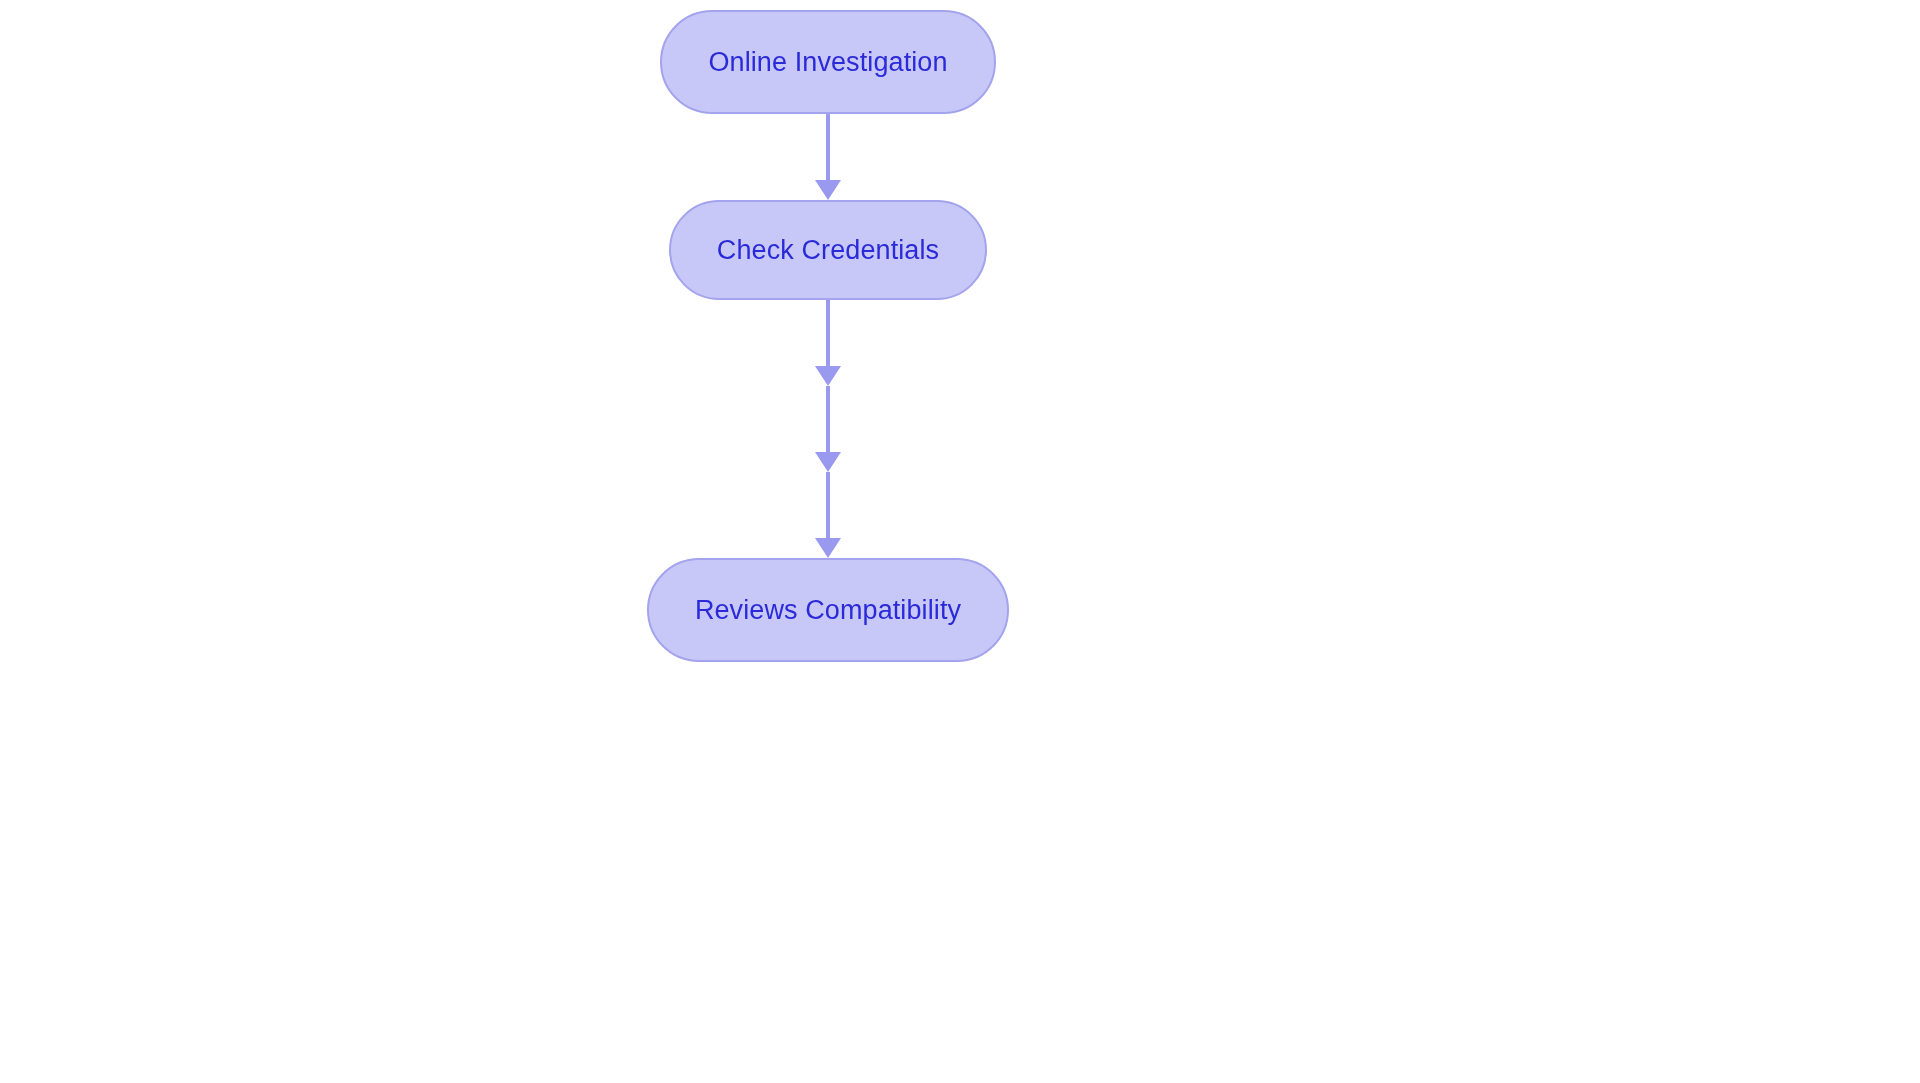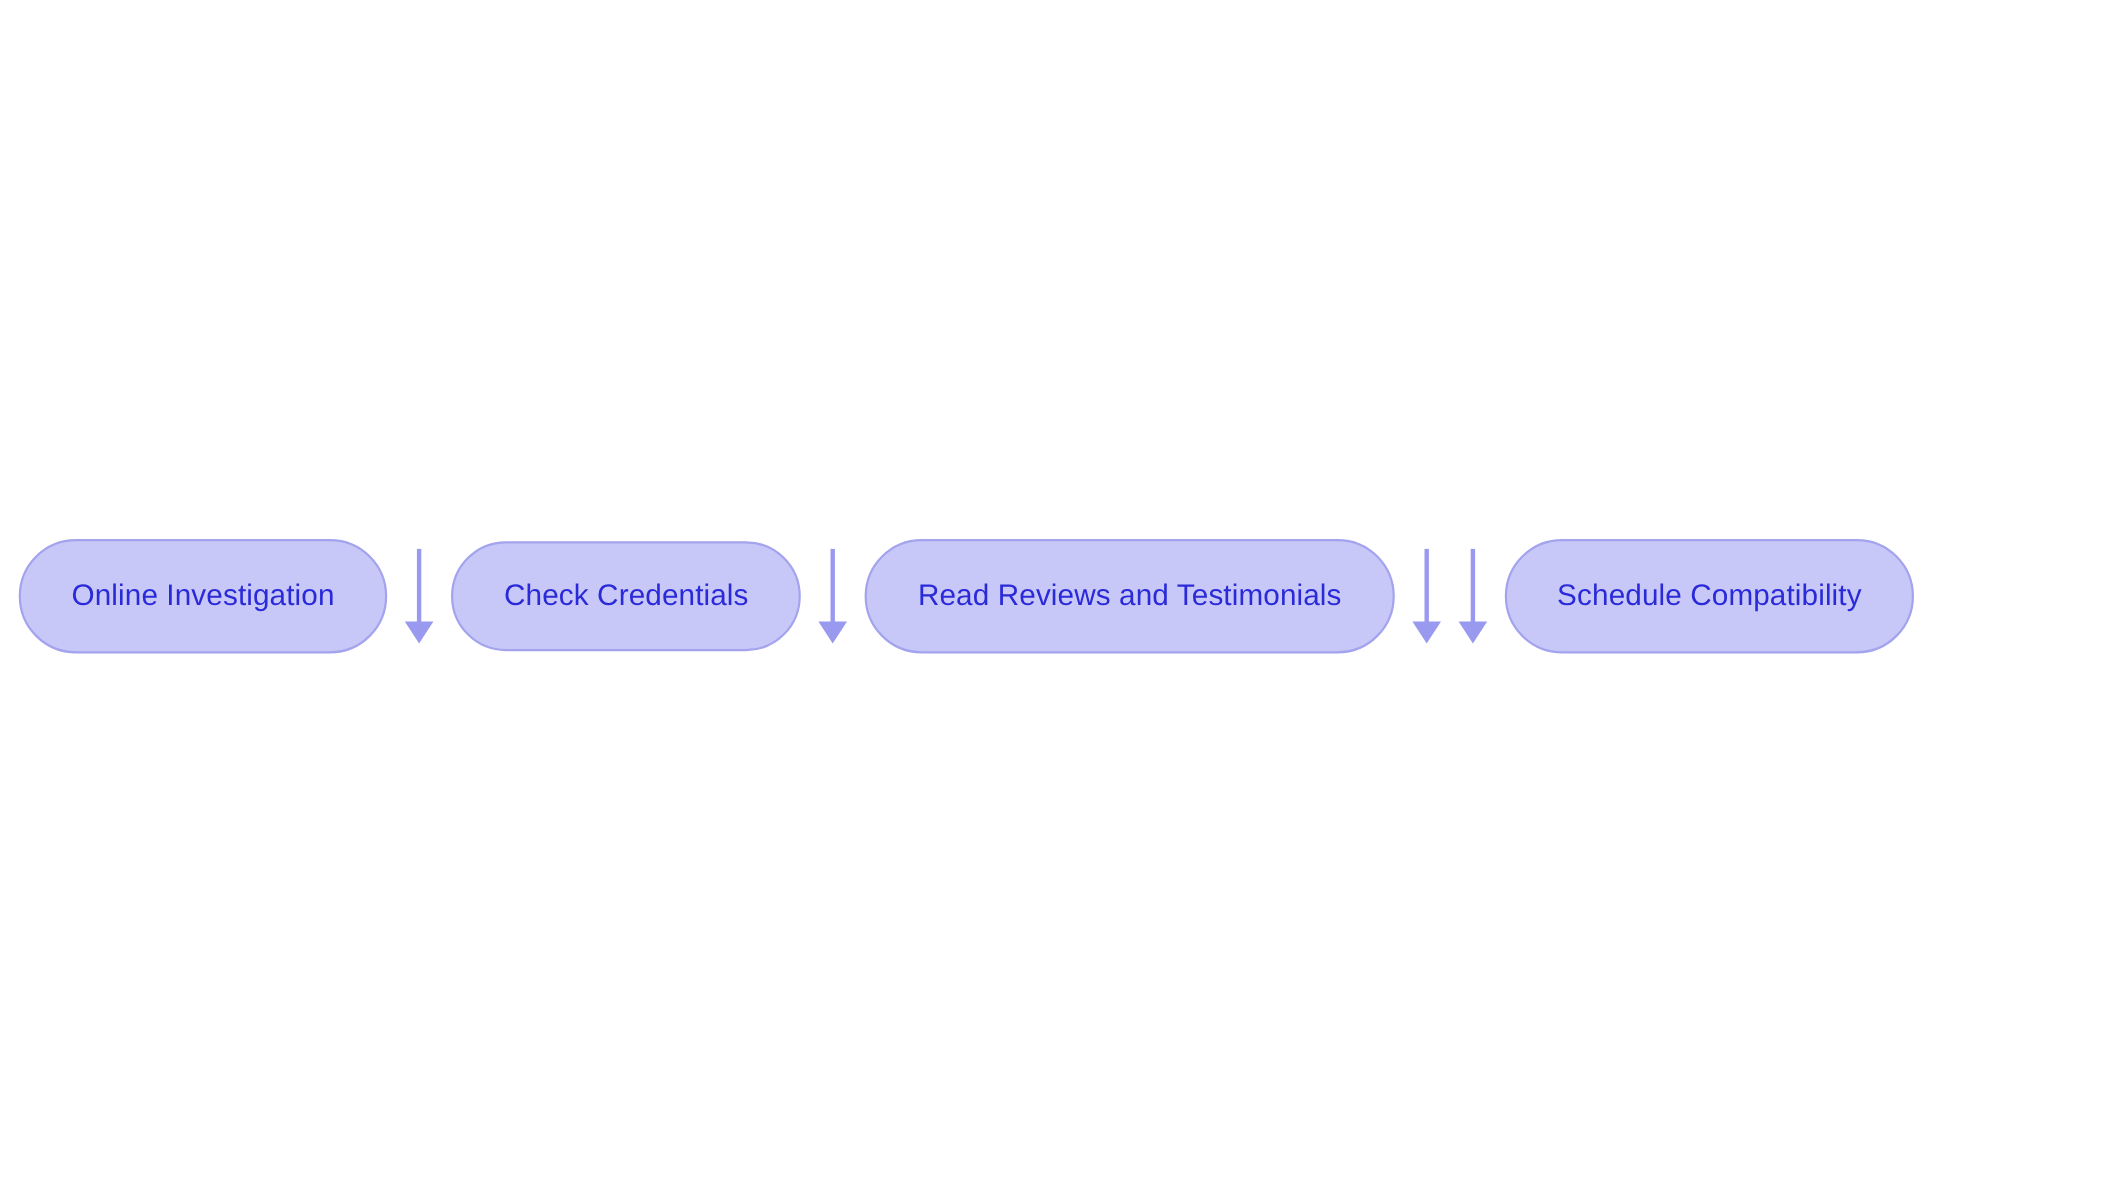--- a/index.html
+++ b/index.html
@@ -22,24 +22,23 @@
     background: #ffffff;
   }
 
   .flow-column {
     position: absolute;
     left: 0;
     top: 0;
     width: 1656px;
     height: 1083px;
     display: flex;
-    flex-direction: row;
+    flex-direction: column;
     align-items: center;
     justify-content: flex-start;
-    gap: 16px;
   }
 
   .flow-node {
     box-sizing: border-box;
     display: flex;
     align-items: center;
     justify-content: center;
     background: #c8c8f8;
     border: 2px solid #a3a3ee;
     border-radius: 9999px;
@@ -115,33 +114,30 @@
 
     <div class="flow-node n-1">
       <span class="node-label">Check Credentials</span>
     </div>
 
     <div class="flow-connector c-1">
       <div class="connector-line"></div>
       <div class="connector-head"></div>
     </div>
 
-    <div class="flow-node n-2">
-      <span class="node-label">Read Reviews and Testimonials</span>
-    </div>
 
     <div class="flow-connector c-2">
       <div class="connector-line"></div>
       <div class="connector-head"></div>
     </div>
 
 
     <div class="flow-connector c-3">
       <div class="connector-line"></div>
       <div class="connector-head"></div>
     </div>
 
     <div class="flow-node n-4">
-      <span class="node-label">Schedule Compatibility</span>
+      <span class="node-label">Reviews Compatibility</span>
     </div>
 
   </div>
 </div>
 
 </body></html>

